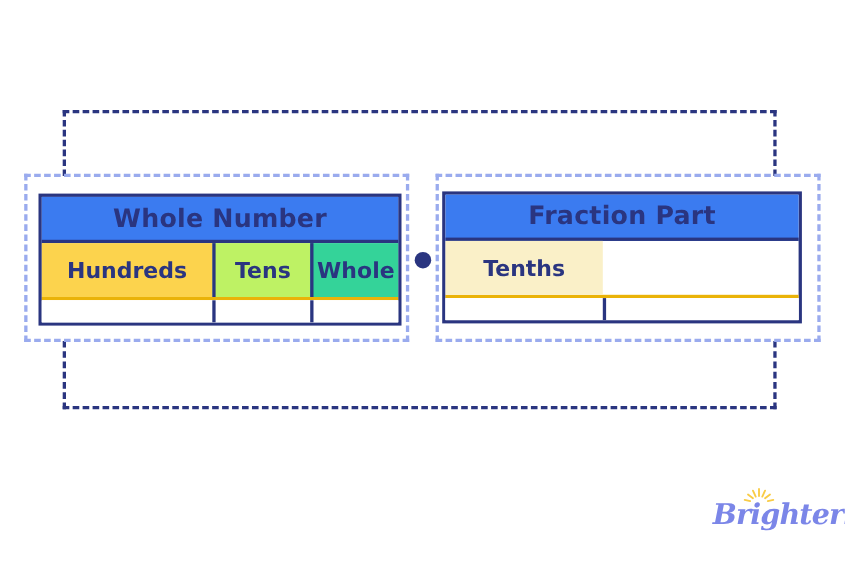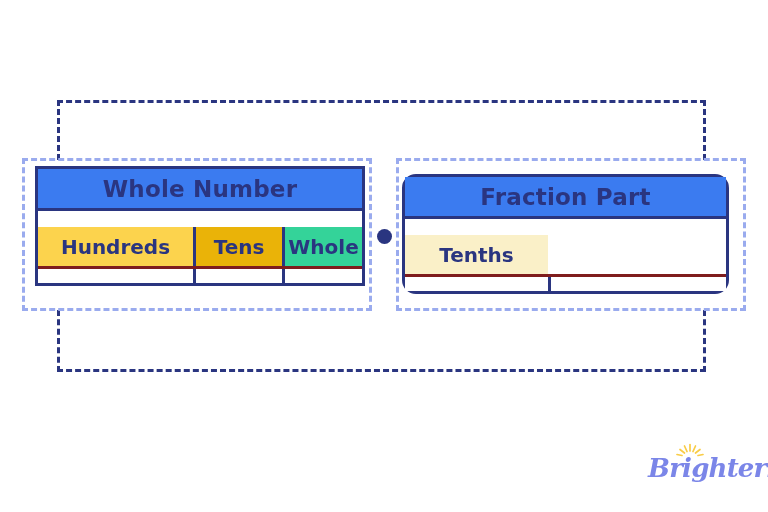--- a/index.html
+++ b/index.html
@@ -75,54 +75,52 @@
   .pv-table {
     position: absolute;
     box-sizing: border-box;
     border: 3px solid #2a3580;
     background: #ffffff;
     display: flex;
     flex-direction: column;
   }
   #table-whole {
     left: 35px;
-    top: 166px;
+    top: 176px;
     width: 330px;
     height: 120px;
     justify-content: space-between;
   }
   #table-fraction {
     left: 402px;
     top: 174px;
     width: 327px;
     height: 120px;
-    border-radius: 14px;
   }
 
   .pv-title {
     height: 42px;
     background: #3b7bf0;
     border-bottom: 3px solid #2a3580;
     box-sizing: border-box;
     display: flex;
     align-items: center;
     justify-content: center;
     color: #2a3580;
     font-size: 23px;
     font-weight: bold;
     letter-spacing: 0.2px;
     white-space: nowrap;
   }
 
   .pv-labels {
-    height: 42px;
-    box-sizing: border-box;
-    border-bottom: 3px solid #7f1d1d;
-    display: flex;
-    margin-top: 16px;
+    height: 52px;
+    box-sizing: border-box;
+    border-bottom: 3px solid #eab308;
+    display: flex;
   }
   .pv-label {
     box-sizing: border-box;
     display: flex;
     align-items: center;
     justify-content: center;
     color: #2a3580;
     font-size: 20px;
     font-weight: bold;
     white-space: nowrap;
@@ -203,21 +201,21 @@
 
   <div class="bracket" id="bracket-bottom"></div>
 
   <div class="group-box" id="group-box-whole"></div>
   <div class="group-box" id="group-box-fraction"></div>
 
   <div class="pv-table" id="table-whole">
     <div class="pv-title">Whole Number</div>
     <div class="pv-labels">
       <div class="pv-label col-hundreds" style="background:#fcd34d">Hundreds</div>
-      <div class="pv-label col-tens" style="background:#eab308">Tens</div>
+      <div class="pv-label col-tens" style="background:#bef264">Tens</div>
       <div class="pv-label col-ones" style="background:#34d399">Whole</div>
     </div>
     <div class="pv-values">
       <div class="pv-cell col-hundreds"></div>
       <div class="pv-cell col-tens"></div>
       <div class="pv-cell col-ones"></div>
     </div>
   </div>
 
   <div id="decimal-point"></div>

